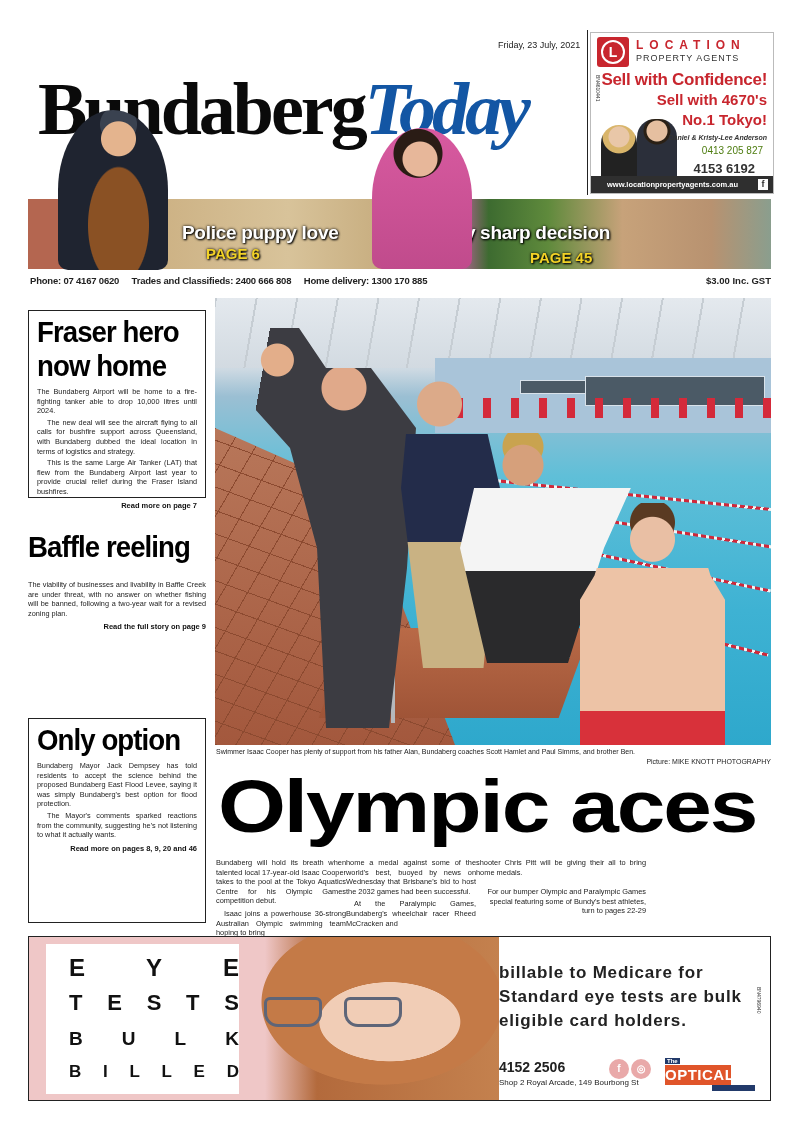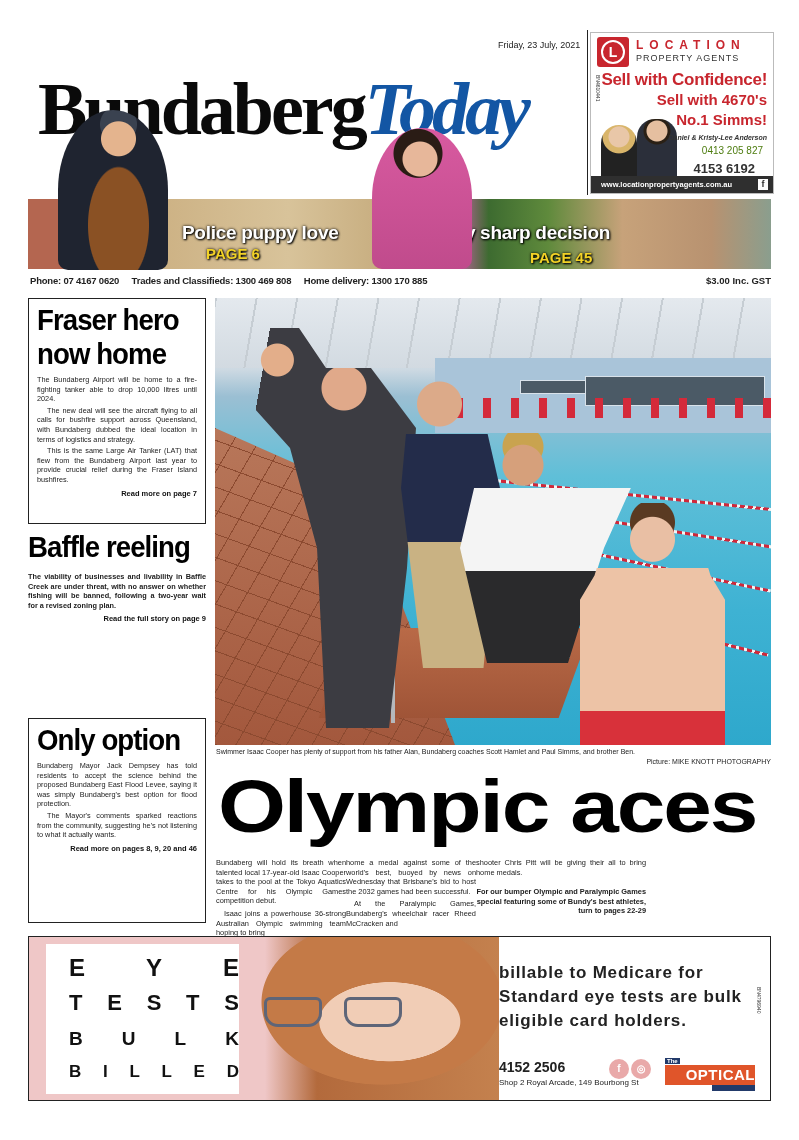--- a/index.html
+++ b/index.html
@@ -22,21 +22,21 @@
   .loc-l1 { position: absolute; right: 6px; top: 37px; font-size: 17px; font-weight: bold; color: #c8262e; letter-spacing: -0.3px; }
   .loc-l2 { position: absolute; right: 6px; top: 58px; font-size: 15px; font-weight: bold; color: #c8262e; }
   .loc-l3 { position: absolute; right: 6px; top: 78px; font-size: 15px; font-weight: bold; color: #c8262e; }
   .loc-names { position: absolute; right: 6px; top: 101px; font-size: 7px; font-style: italic; font-weight: bold; color: #333; }
   .loc-ph1 { position: absolute; right: 10px; top: 112px; font-size: 10px; font-weight: normal; color: #4d7c0f; }
   .loc-ph2 { position: absolute; right: 18px; top: 128px; font-size: 13px; font-weight: bold; color: #333; }
   .loc-code { position: absolute; left: 4px; top: 42px; font-size: 5px; writing-mode: vertical-rl; color: #333; }
   .loc-people { position: absolute; left: 10px; top: 82px; width: 78px; height: 64px; }
   .loc-p1 { position: absolute; left: 0; top: 10px; width: 36px; height: 54px; background: radial-gradient(circle at 50% 22%, #e9c7a8 0 10px, #d9b56a 11px 16px, transparent 17px), linear-gradient(#222,#222); border-radius: 18px 18px 0 0; }
   .loc-p2 { position: absolute; left: 36px; top: 4px; width: 40px; height: 60px; background: radial-gradient(circle at 50% 20%, #e5bfa0 0 10px, #2a2015 11px 13px, transparent 14px), linear-gradient(#2b2f3a,#2b2f3a); border-radius: 18px 18px 0 0; }
-  .loc-web { position: absolute; left: 0; bottom: 0; width: 100%; height: 17px; background: #2f2f2f; color: #fff; font-size: 7.5px; font-weight: bold; line-height: 17px; padding-left: 10px; }
+  .loc-web { position: absolute; left: 0; bottom: 0; width: 100%; height: 17px; background: #2f2f2f; color: #fff; font-size: 7.5px; font-weight: bold; line-height: 17px; padding-left: 16px; }
   .loc-fb { position: absolute; right: 5px; bottom: 3px; width: 10px; height: 11px; background: #fff; color: #2f2f2f; font-size: 9px; font-weight: bold; text-align: center; line-height: 11px; }
 
   
   .promo { left: 28px; top: 199px; width: 743px; height: 70px; background: linear-gradient(90deg, #b46650 0 5%, #c9ac7d 12%, #d8c39a 35%, #c7ad7f 48%, #cf8fb7 50%, #b9639a 58%, #3d6b30 62%, #5f8a3c 70%, #c7a27a 80%, #b89270 92%, #8a9e8e 100%); overflow: hidden; }
   .cutout { position: absolute; border-radius: 50% 50% 10px 10px; }
   .police { left: 58px; top: 110px; width: 110px; height: 160px; background: radial-gradient(circle at 55% 18%, #e4b48e 0 17px, transparent 18px), radial-gradient(circle at 55% 9%, #3a4250 0 18px, transparent 19px), radial-gradient(ellipse at 55% 72%, #8a5124 0 30px, transparent 31px), linear-gradient(#1f2430,#1f2430); }
   .politician { left: 372px; top: 128px; width: 100px; height: 141px; background: radial-gradient(circle at 48% 22%, #e7b79a 0 17px, transparent 18px), radial-gradient(circle at 46% 18%, #2a1c15 0 24px, transparent 25px), linear-gradient(#d85aa0,#c04b8c); }
   .promo-title { position: absolute; font-size: 19px; font-weight: bold; color: #fff; text-shadow: 0 0 3px #000, 1px 1px 2px #000; letter-spacing: -0.3px; }
   .promo-page { position: absolute; font-size: 15px; font-weight: bold; color: #f2d226; text-shadow: 0 0 3px #000, 1px 1px 2px #000; }
 
@@ -70,34 +70,34 @@
   .rail { position: absolute; border: 4px solid #b5b8bc; border-bottom: none; border-radius: 12px 12px 0 0; }
 
   .caption { left: 216px; top: 748px; width: 556px; font-size: 7px; color: #222; }
   .credit { right: 28px; top: 758px; font-size: 7px; color: #222; }
 
   .headline { left: 218px; top: 770px; width: 560px; font-family: "Liberation Sans", sans-serif; font-weight: bold; font-size: 84px; line-height: 84px; letter-spacing: -2px; color: #000; transform: scaleX(1.04) scaleY(0.88); transform-origin: left top; white-space: nowrap; }
 
   .cols { left: 216px; top: 858px; width: 556px; display: flex; }
   .col { width: 130px; font-size: 7.4px; line-height: 9.6px; text-align: justify; color: #222; }
   .col p + p { text-indent: 8px; margin-top: 3px; }
-  .col .promo-note { font-weight: bold; text-align: right; margin-top: 10px; text-indent: 0; }
+  .col .promo-note { font-weight: normal; text-align: right; margin-top: 10px; text-indent: 0; }
 
   
   .optad { left: 28px; top: 936px; width: 743px; height: 165px; border: 1px solid #222; background: #fff; overflow: hidden; }
   .opt-pink { position: absolute; left: 0; top: 0; width: 230px; height: 100%; background: #efc7c7; }
   .opt-chart { position: absolute; left: 17px; top: 7px; width: 200px; height: 150px; background: #fff; }
   .opt-row { position: absolute; left: 23px; width: 170px; display: flex; justify-content: space-between; font-weight: bold; color: #111; }
   .opt-face { position: absolute; left: 210px; top: 0; width: 260px; height: 100%; background: radial-gradient(ellipse at 58% 52%, #f1cdb6 0 70px, transparent 71px), radial-gradient(ellipse at 55% 40%, #c47a47 0 120px, transparent 121px), linear-gradient(90deg, #efc7c7 0 10%, #b36a3c 30%, #c4814e 100%); }
   .glasses { position: absolute; top: 60px; width: 58px; height: 30px; border: 3px solid #5e6578; border-radius: 6px 6px 14px 14px; }
   .opt-text { position: absolute; left: 470px; top: 24px; font-size: 17px; font-weight: bold; line-height: 24px; color: #222; letter-spacing: 0.8px; }
   .opt-phone { position: absolute; left: 470px; top: 122px; font-size: 14px; font-weight: bold; color: #222; }
   .opt-addr { position: absolute; left: 470px; top: 141px; font-size: 8px; color: #222; }
   .opt-social { position: absolute; top: 122px; width: 20px; height: 20px; border-radius: 50%; background: #e9a9a9; color: #fff; font-size: 10px; text-align: center; line-height: 20px; font-weight: bold; }
-  .opt-logo { position: absolute; left: 636px; top: 128px; width: 90px; height: 20px; background: #e0552a; color: #fff; font-size: 15px; font-weight: bold; text-align: right; line-height: 20px; letter-spacing: 0.5px; }
+  .opt-logo { position: absolute; left: 636px; top: 128px; width: 66px; height: 20px; background: #e0552a; color: #fff; font-size: 15px; font-weight: bold; text-align: left; line-height: 20px; letter-spacing: 0.5px; }
   .opt-logo-the { position: absolute; left: 636px; top: 121px; font-size: 6px; color: #fff; background: #223a6a; padding: 0 2px; font-weight: bold; }
   .opt-logo-sub { position: absolute; left: 683px; top: 148px; width: 43px; height: 6px; background: #223a6a; }
   .opt-code { position: absolute; right: 8px; top: 50px; font-size: 5px; writing-mode: vertical-rl; color: #333; }
 </style>
 </head>
 <body>
 
 <div class="abs date">Friday, 23 July, 2021</div>
 <div class="abs logo">
   <span class="b">Bundaberg</span><span class="t">Today</span>
@@ -105,21 +105,21 @@
 
 <div class="abs loc-ad">
   <div class="loc-logo">
       <div class="circ">L</div>
     </div>
   <div class="loc-name">LOCATION</div>
   <div class="loc-sub">PROPERTY AGENTS</div>
   <div class="loc-code">BN4610441</div>
   <div class="loc-l1">Sell with Confidence!</div>
   <div class="loc-l2">Sell with 4670's</div>
-  <div class="loc-l3">No.1 Simms!</div>
+  <div class="loc-l3">No.1 Tokyo!</div>
   <div class="loc-people">
     <div class="loc-p1"></div>
       <div class="loc-p2"></div>
   </div>
   <div class="loc-names">Daniel &amp; Kristy-Lee Anderson</div>
   <div class="loc-ph1">0413 205 827</div>
   <div class="loc-ph2">4153 6192</div>
   <div class="loc-web">www.locationpropertyagents.com.au</div>
   <div class="loc-fb">f</div>
 </div>
@@ -129,36 +129,36 @@
   <div class="promo-page" style="left:178px; top:46px;">PAGE 6</div>
   <div class="promo-title" style="left:399px; top:23px;">Berry sharp decision</div>
   <div class="promo-page" style="left:502px; top:50px;">PAGE 45</div>
 </div>
 <div class="abs cutout police"></div>
 <div class="abs cutout politician"></div>
 <div class="abs vline"></div>
 
 <div class="abs contact">
   <span>Phone: 07 4167 0620</span>
-  <span>Trades and Classifieds: 1300 469 808</span>
+  <span>Trades and Classifieds: 2400 666 808</span>
   <span>Home delivery: 1300 170 885</span>
 </div>
 <div class="abs price">$3.00 Inc. GST</div>
 
-<div class="abs story boxed" style="top:298px; height:226px;">
+<div class="abs story boxed" style="top:310px; height:188px;">
   <h2 style="white-space:normal; width:170px;">Fraser hero now home</h2>
   <p style="margin-top:4px;">The Bundaberg Airport will be home to a fire-fighting tanker able to drop 10,000 litres until 2024.</p>
   <p>The new deal will see the aircraft flying to all calls for bushfire support across Queensland, with Bundaberg dubbed the ideal location in terms of logistics and strategy.</p>
   <p>This is the same Large Air Tanker (LAT) that flew from the Bundaberg Airport last year to provide crucial relief during the Fraser Island bushfires.</p>
   <div class="more">Read more on page 7</div>
 </div>
 
 <div class="abs story" style="top:530px; left:28px;">
   <h2>Baffle reeling</h2>
-  <p style="margin-top:8px;font-weight:bold;">The viability of businesses and livability in Baffle Creek are under threat, with no answer on whether fishing will be banned, following a two-year wait for a revised zoning plan.</p>
+  <p style="margin-top:16px;">The viability of businesses and livability in Baffle Creek are under threat, with no answer on whether fishing will be banned, following a two-year wait for a revised zoning plan.</p>
   <div class="more">Read the full story on page 9</div>
 </div>
 
 <div class="abs story boxed" style="top:718px; height:205px;">
   <h2>Only option</h2>
   <p style="margin-top:4px;">Bundaberg Mayor Jack Dempsey has told residents to accept the science behind the proposed Bundaberg East Flood Levee, saying it was simply Bundaberg's best option for flood protection.</p>
   <p>The Mayor's comments sparked reactions from the community, suggesting he's not listening to what it actually wants.</p>
   <div class="more">Read more on pages 8, 9, 20 and 46</div>
 </div>
 

